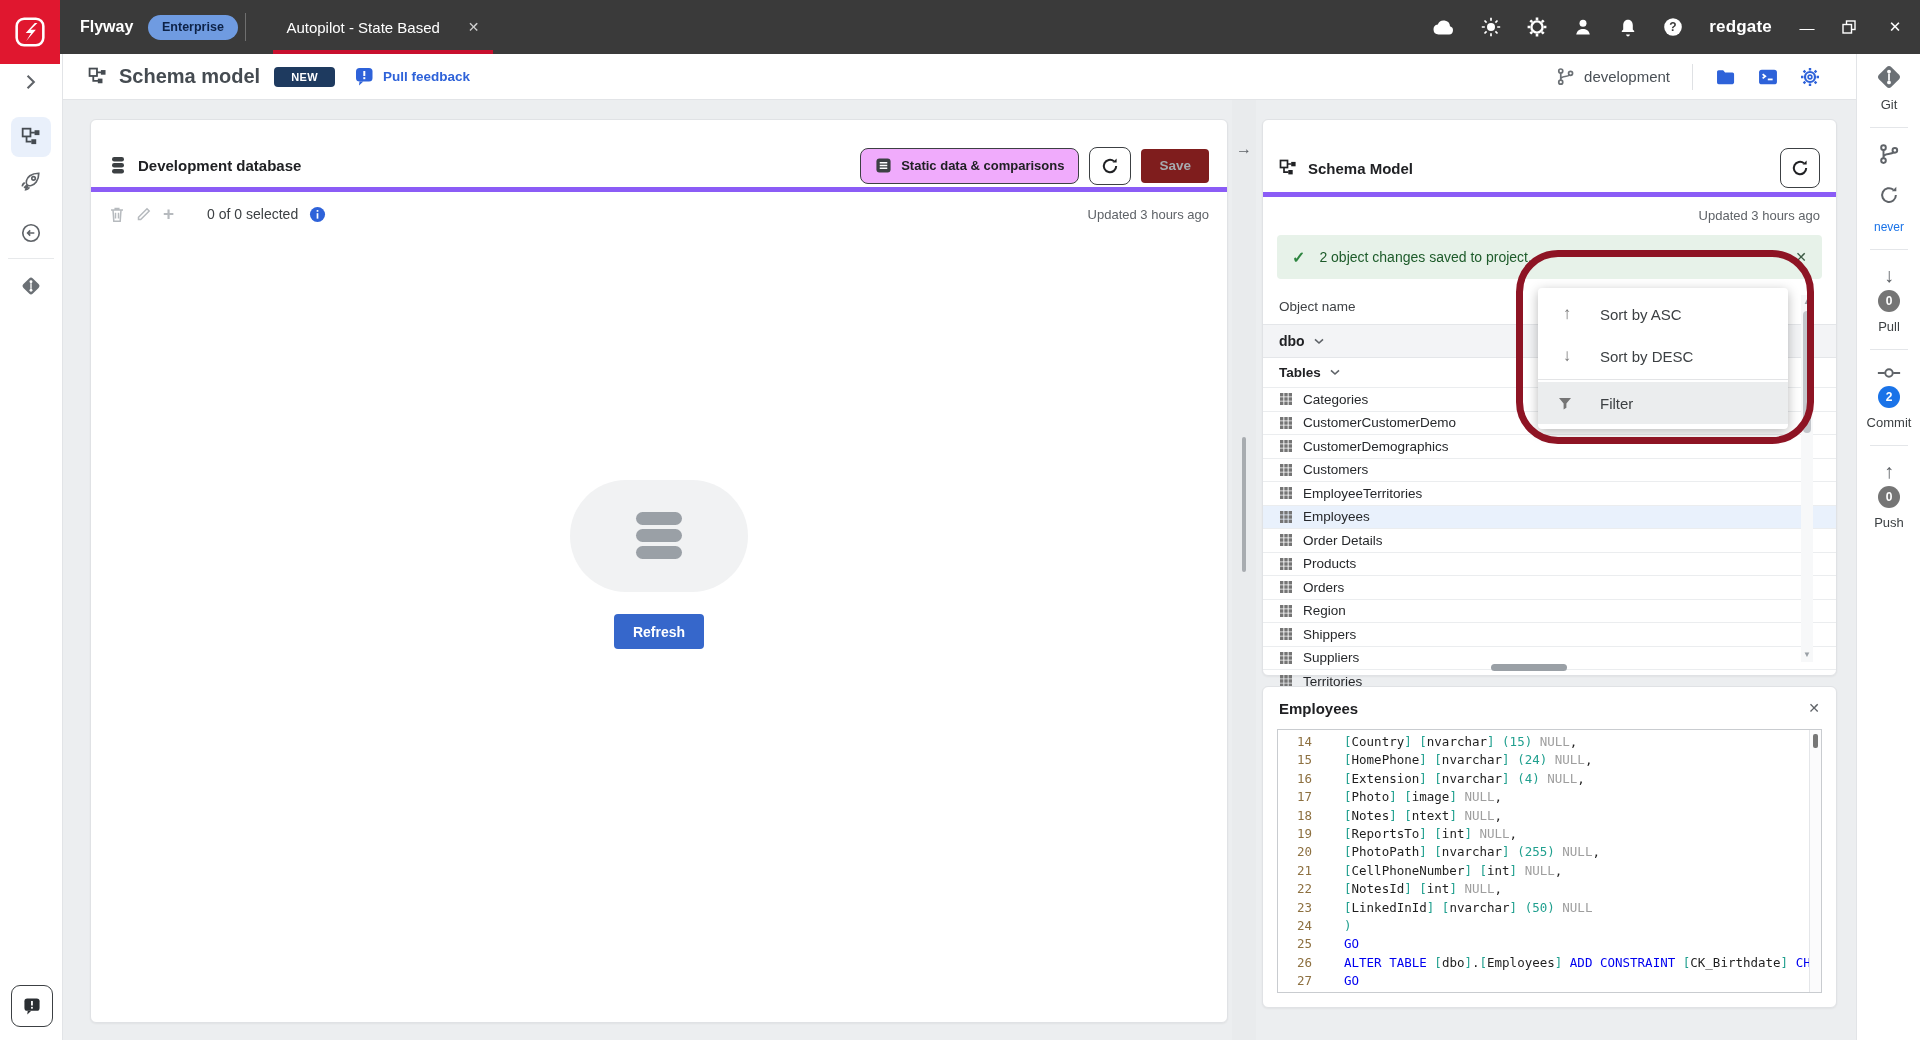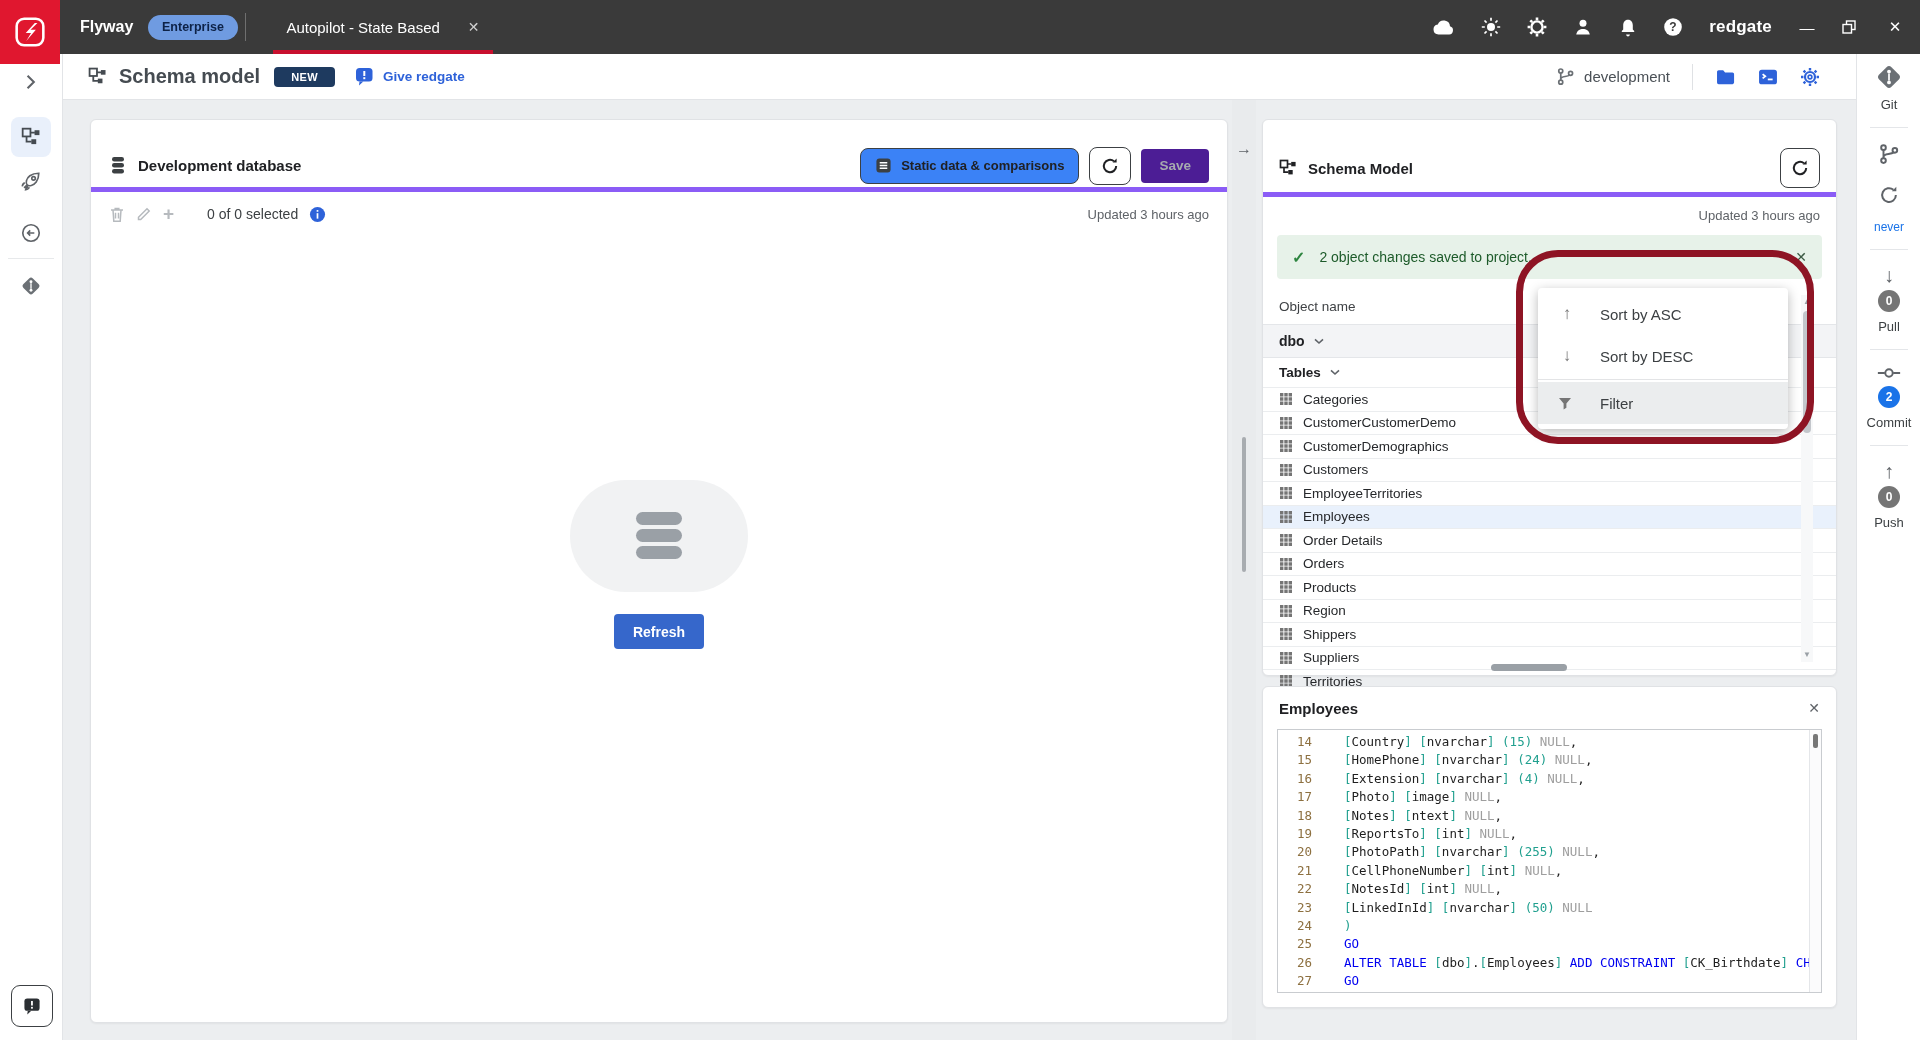--- a/index.html
+++ b/index.html
@@ -46,24 +46,24 @@
   .ls-feedback{position:absolute;left:11px;top:931px;width:40px;height:40px;border:1.5px solid #3c4043;border-radius:9px;
     display:flex;align-items:center;justify-content:center;cursor:pointer;background:#fff;}
 
   
   .card{background:#fff;border:1px solid #e0e2e5;border-radius:6px;box-shadow:0 1px 2px rgba(0,0,0,.05);box-sizing:border-box;}
   .devcard{left:90px;top:119px;width:1138px;height:904px;}
   .card-h{height:48px;border-bottom:5px solid #8b5cf6;display:flex;align-items:center;padding:0 18px;box-sizing:border-box;margin-top:24px;}
   .card-title{font-size:15px;font-weight:bold;color:#202124;margin-left:11px;}
   .h-spacer{flex:1;}
   .btn-static{display:flex;align-items:center;gap:9px;height:36px;padding:0 14px;border:1.5px solid #3c4043;border-radius:8px;
-    background:#3b82f6;font-size:13px;font-weight:bold;color:#202124;cursor:pointer;}
+    background:#f0abfc;font-size:13px;font-weight:bold;color:#202124;cursor:pointer;}
   .btn-sq{width:40px;height:36px;border:1.5px solid #3c4043;border-radius:8px;background:#fff;display:flex;
     align-items:center;justify-content:center;margin-left:10px;cursor:pointer;}
-  .btn-save{height:34px;padding:0 18px;margin-left:10px;background:#4c1d95;border:none;border-radius:4px;
+  .btn-save{height:34px;padding:0 18px;margin-left:10px;background:#7f1d1d;border:none;border-radius:4px;
     font-size:13.5px;font-weight:bold;color:#a6aaaf;}
   .dev-toolbar{height:44px;display:flex;align-items:center;padding:0 18px;gap:11px;}
   .sel-text{font-size:14px;color:#3c4043;margin-left:22px;}
   .updated{font-size:13px;color:#5f6368;}
   .empty{position:absolute;left:0;top:360px;width:100%;text-align:center;}
   .blob{width:178px;height:112px;margin:0 auto;background:#f1f2f3;border-radius:58px;display:flex;align-items:center;justify-content:center;}
   .empty-msg{margin-top:26px;font-size:17px;color:#3c4043;line-height:27px;}
   .btn-refresh-blue{margin-top:22px;height:35px;padding:0 19px;background:#3667cb;color:#fff;border:none;border-radius:4px;
     font-size:14px;font-weight:bold;cursor:pointer;}
 
@@ -219,21 +219,21 @@
     </span>
     <span class="ph-title">Schema model</span>
     <span class="new-badge">NEW</span>
     <span class="feedback">
       <svg width="19" height="19" viewBox="0 0 19 19">
         <rect x="1" y="1" width="16.5" height="13.5" rx="3.5" fill="#2e62d9"></rect>
         <path d="M4.5 14.5l-.5 4 4.3-4z" fill="#2e62d9"></path>
         <rect x="8.3" y="4" width="2" height="5" fill="#fff"></rect>
           <rect x="8.3" y="10.2" width="2" height="2" fill="#fff"></rect>
       </svg>
-      <span>Give redgate</span>
+      <span>Pull feedback</span>
     </span>
     <span class="ph-spacer"></span>
     <span class="branch-wrap">
       <svg width="19" height="19" viewBox="0 0 18 18">
           <g fill="none" stroke="#6b7075" stroke-width="1.6">
         <circle cx="4.5" cy="3.8" r="1.9"></circle>
             <circle cx="4.5" cy="14.4" r="1.9"></circle>
             <circle cx="13.8" cy="6" r="1.9"></circle>
         <path d="M4.5 5.7v6.8M4.5 11.5c0-3.2 5.5-1.8 8.5-3.8"></path>
           </g>
@@ -485,28 +485,28 @@
           <svg width="14" height="14" viewBox="0 0 14 14">
             <path fill="#757575" d="M1 1h3.4v3.4H1ZM5.3 1h3.4v3.4H5.3ZM9.6 1h3.4v3.4H9.6ZM1 5.3h3.4v3.4H1ZM5.3 5.3h3.4v3.4H5.3ZM9.6 5.3h3.4v3.4H9.6ZM1 9.6h3.4v3.4H1ZM5.3 9.6h3.4v3.4H5.3ZM9.6 9.6h3.4v3.4H9.6Z"></path>
           </svg>
           <span class="tbl-label">Order Details</span>
         </div>
 
         <div class="tbl-row">
           <svg width="14" height="14" viewBox="0 0 14 14">
             <path fill="#757575" d="M1 1h3.4v3.4H1ZM5.3 1h3.4v3.4H5.3ZM9.6 1h3.4v3.4H9.6ZM1 5.3h3.4v3.4H1ZM5.3 5.3h3.4v3.4H5.3ZM9.6 5.3h3.4v3.4H9.6ZM1 9.6h3.4v3.4H1ZM5.3 9.6h3.4v3.4H5.3ZM9.6 9.6h3.4v3.4H9.6Z"></path>
           </svg>
+          <span class="tbl-label">Products</span>
+        </div>
+
+        <div class="tbl-row">
+          <svg width="14" height="14" viewBox="0 0 14 14">
+            <path fill="#757575" d="M1 1h3.4v3.4H1ZM5.3 1h3.4v3.4H5.3ZM9.6 1h3.4v3.4H9.6ZM1 5.3h3.4v3.4H1ZM5.3 5.3h3.4v3.4H5.3ZM9.6 5.3h3.4v3.4H9.6ZM1 9.6h3.4v3.4H1ZM5.3 9.6h3.4v3.4H5.3ZM9.6 9.6h3.4v3.4H9.6Z"></path>
+          </svg>
           <span class="tbl-label">Orders</span>
-        </div>
-
-        <div class="tbl-row">
-          <svg width="14" height="14" viewBox="0 0 14 14">
-            <path fill="#757575" d="M1 1h3.4v3.4H1ZM5.3 1h3.4v3.4H5.3ZM9.6 1h3.4v3.4H9.6ZM1 5.3h3.4v3.4H1ZM5.3 5.3h3.4v3.4H5.3ZM9.6 5.3h3.4v3.4H9.6ZM1 9.6h3.4v3.4H1ZM5.3 9.6h3.4v3.4H5.3ZM9.6 9.6h3.4v3.4H9.6Z"></path>
-          </svg>
-          <span class="tbl-label">Products</span>
         </div>
 
         <div class="tbl-row">
           <svg width="14" height="14" viewBox="0 0 14 14">
             <path fill="#757575" d="M1 1h3.4v3.4H1ZM5.3 1h3.4v3.4H5.3ZM9.6 1h3.4v3.4H9.6ZM1 5.3h3.4v3.4H1ZM5.3 5.3h3.4v3.4H5.3ZM9.6 5.3h3.4v3.4H9.6ZM1 9.6h3.4v3.4H1ZM5.3 9.6h3.4v3.4H5.3ZM9.6 9.6h3.4v3.4H9.6Z"></path>
           </svg>
           <span class="tbl-label">Region</span>
         </div>
 
         <div class="tbl-row">

